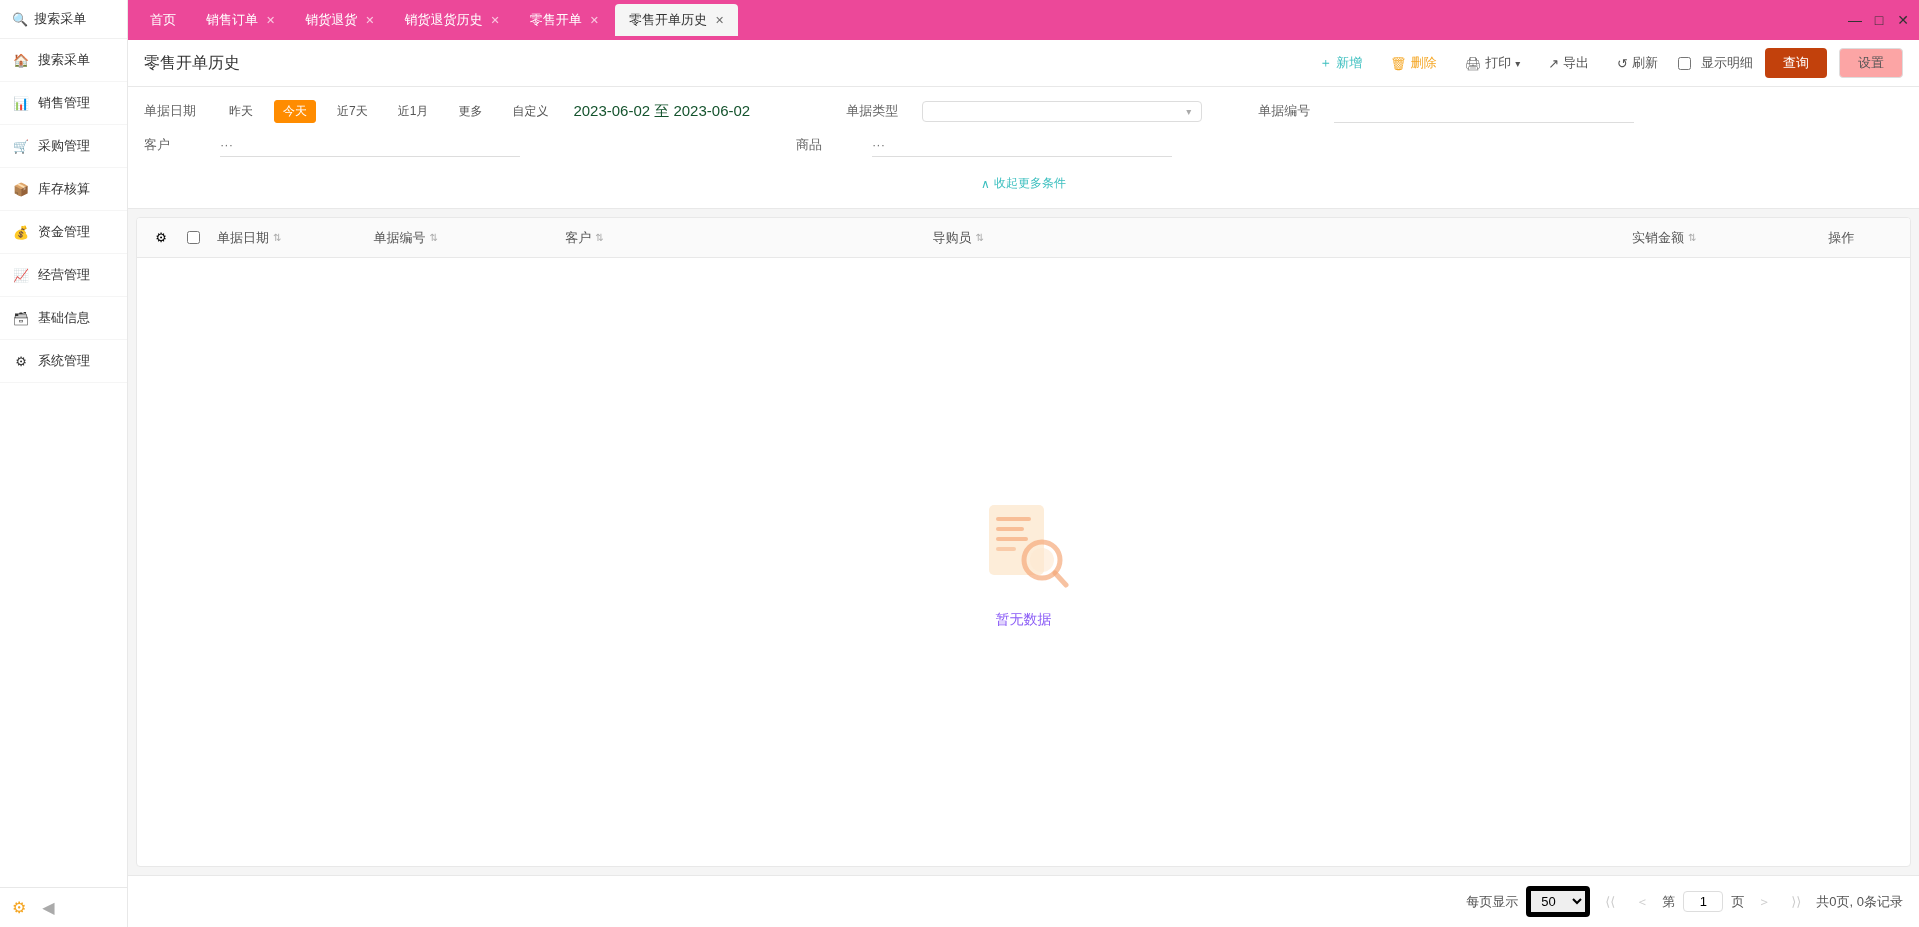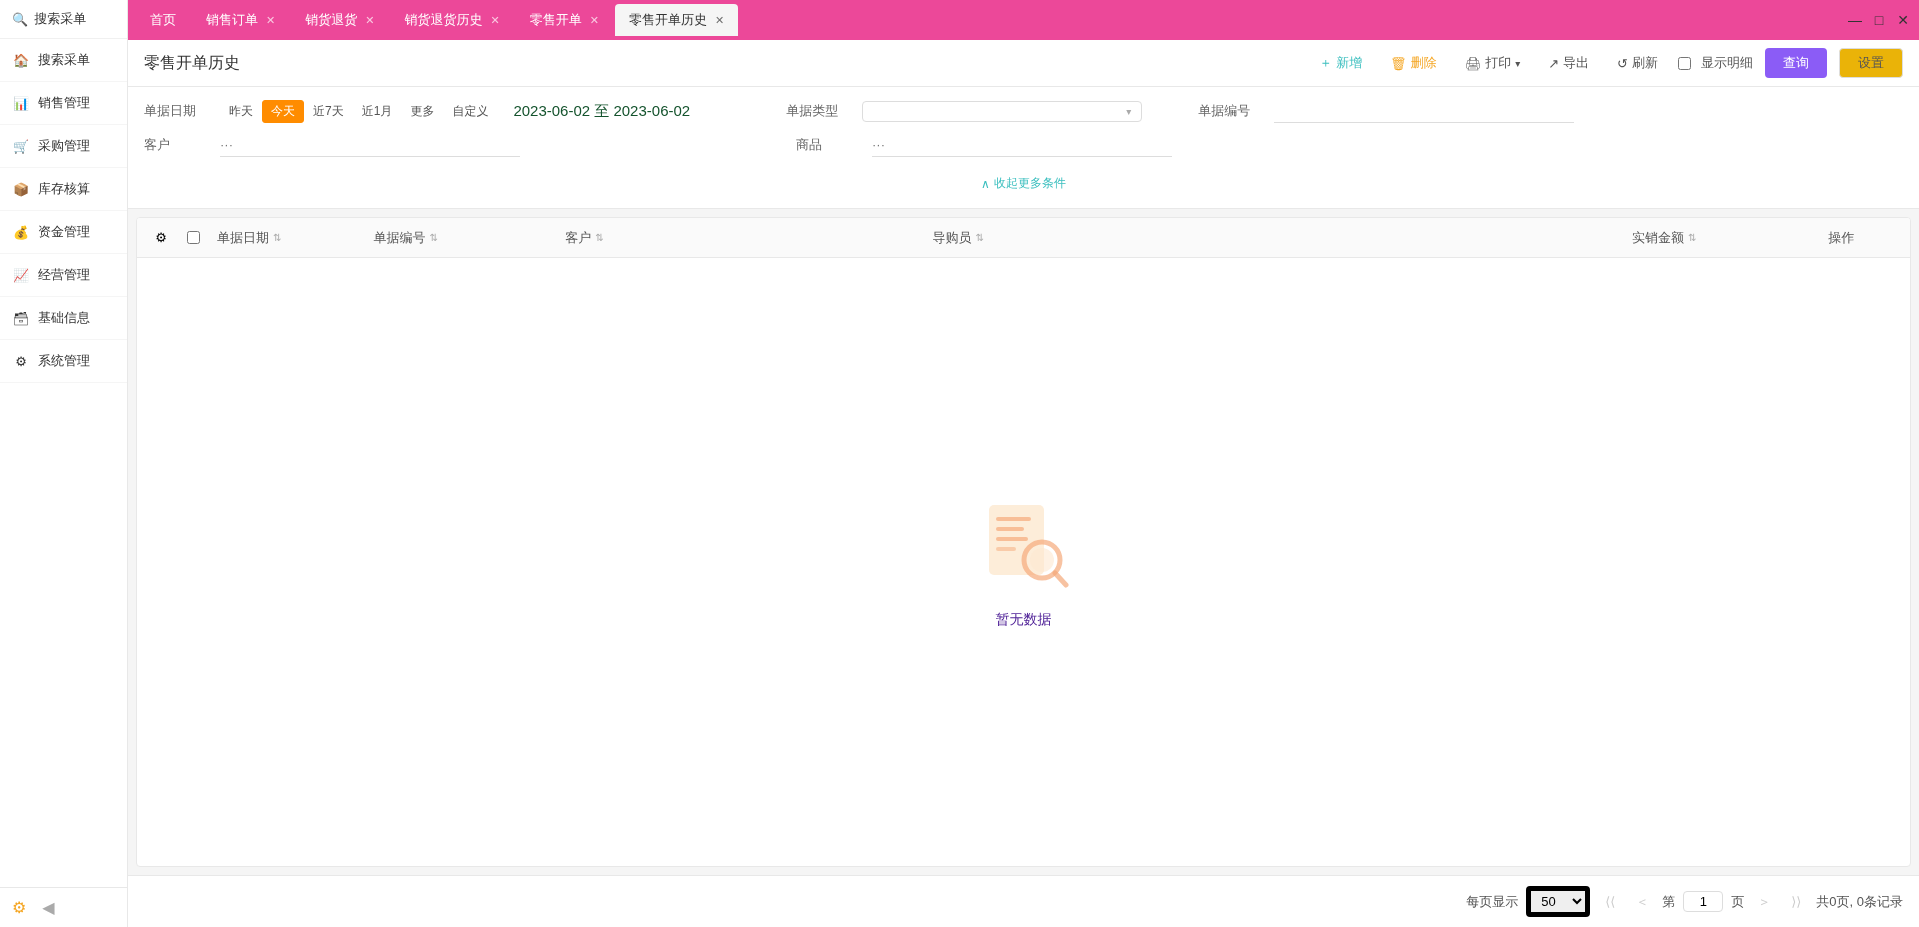--- a/index.html
+++ b/index.html
@@ -155,30 +155,30 @@
       gap: 4px;
       cursor: pointer;
       color: #555;
       font-size: 13px;
       padding: 4px 8px;
       border-radius: 4px;
     }
     .toolbar-btn.add { color: #3bbfbf; }
     .toolbar-btn.del { color: #f5a623; }
     .btn-primary {
-      background: #8b5cf6;
+      background: #c2410c;
       color: #fff;
       border: none;
       padding: 6px 18px;
       border-radius: 4px;
       cursor: pointer;
       font-size: 13px;
     }
     .btn-secondary {
-      background: #eab308;
+      background: #fca5a5;
       color: #555;
       border: 1px solid #ddd;
       padding: 5px 18px;
       border-radius: 4px;
       cursor: pointer;
       font-size: 13px;
     }
     .checkbox-display {
       display: flex;
       align-items: center;
@@ -202,21 +202,21 @@
     }
     .filter-label {
       color: #666;
       white-space: nowrap;
       font-size: 13px;
       min-width: 60px;
     }
     .filter-date-btns {
       display: flex;
       align-items: center;
-      gap: 0;
+      gap: 12px;
     }
     .date-btn {
       padding: 2px 8px;
       border-radius: 3px;
       cursor: pointer;
       font-size: 12px;
       color: #555;
       border: 1px solid transparent;
     }
     .date-btn.active {
@@ -312,21 +312,21 @@
     .sort-icon { color: #aaa; font-size: 10px; }
 
     
     .empty-state {
       flex: 1;
       display: flex;
       flex-direction: column;
       align-items: center;
       justify-content: center;
       gap: 16px;
-      color: #4c1d95;
+      color: #8b5cf6;
       font-size: 14px;
     }
     .empty-illustration {
       width: 100px;
       height: 100px;
       position: relative;
     }
 
     
     .pagination {

